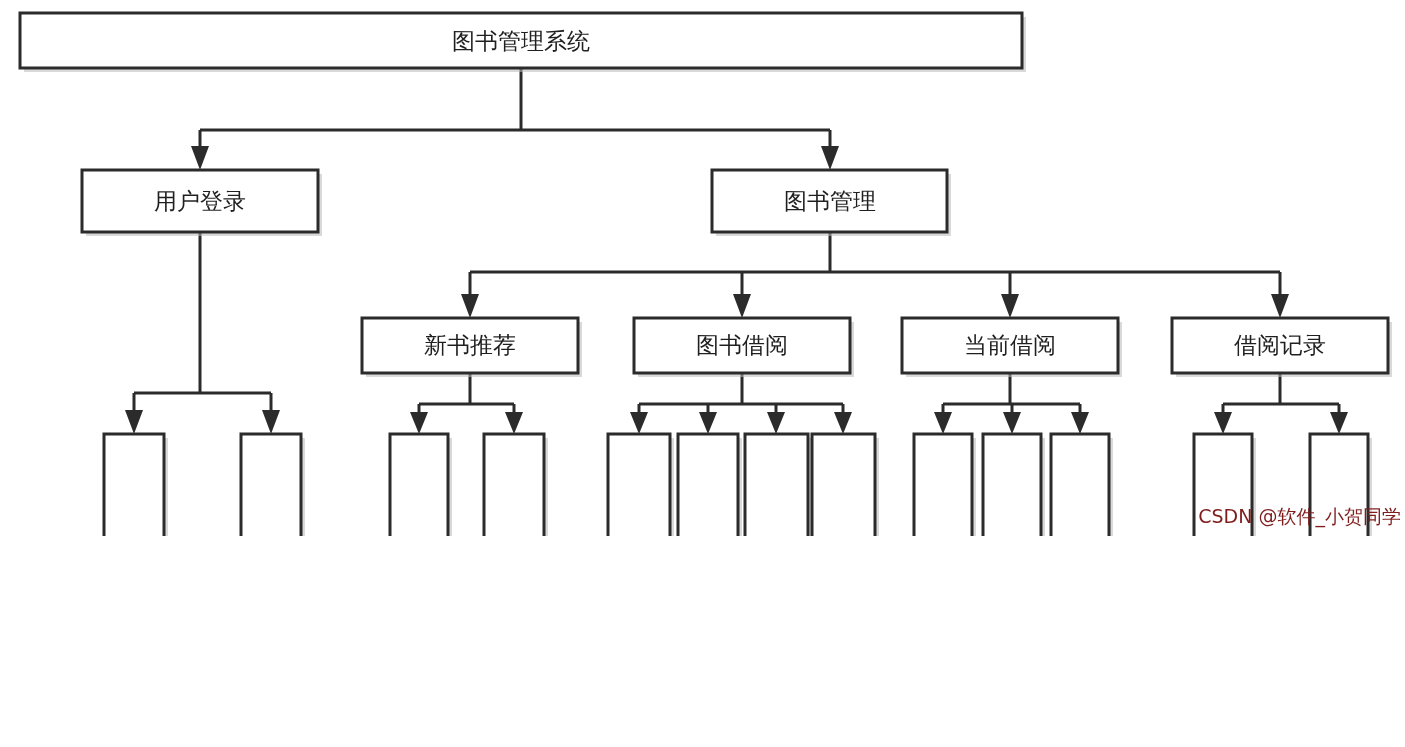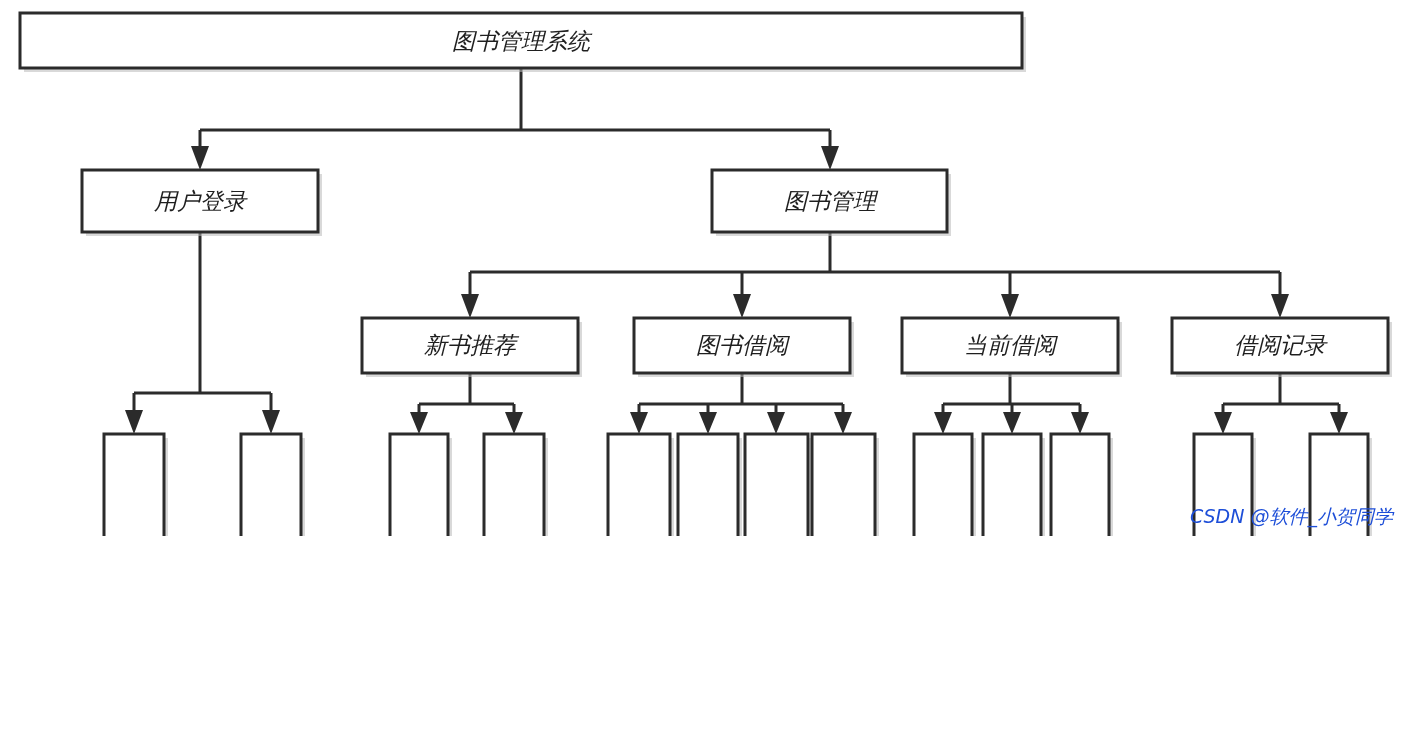--- a/index.html
+++ b/index.html
@@ -9,21 +9,20 @@
   }
   body {
     font-family: "DejaVu Sans", "Liberation Sans", sans-serif;
   }
   #diagram-root {
     position: relative;
     width: 1405px;
     height: 536px;
     background: #ffffff;
     overflow: hidden;
-    font-style: italic;
   }
   svg.flowchart {
     position: absolute;
     left: 0;
     top: 0;
     width: 1405px;
     height: 747px;
     display: block;
   }
   .node-box {
@@ -63,25 +62,25 @@
     color: #1f1f1f;
     letter-spacing: 3px;
     white-space: nowrap;
     pointer-events: none;
     display: flex;
     align-items: center;
     justify-content: center;
   }
   .watermark {
     position: absolute;
-    right: 12px;
+    right: 4px;
     bottom: 6px;
     font-family: "DejaVu Sans", "Liberation Sans", sans-serif;
     font-size: 19px;
-    color: #1d4ed8;
+    color: #7f1d1d;
     white-space: nowrap;
     pointer-events: none;
   }
 </style>
 </head>
 <body>
 
 <div id="diagram-root">
 
   <svg class="flowchart" viewBox="0 0 1405 747">

